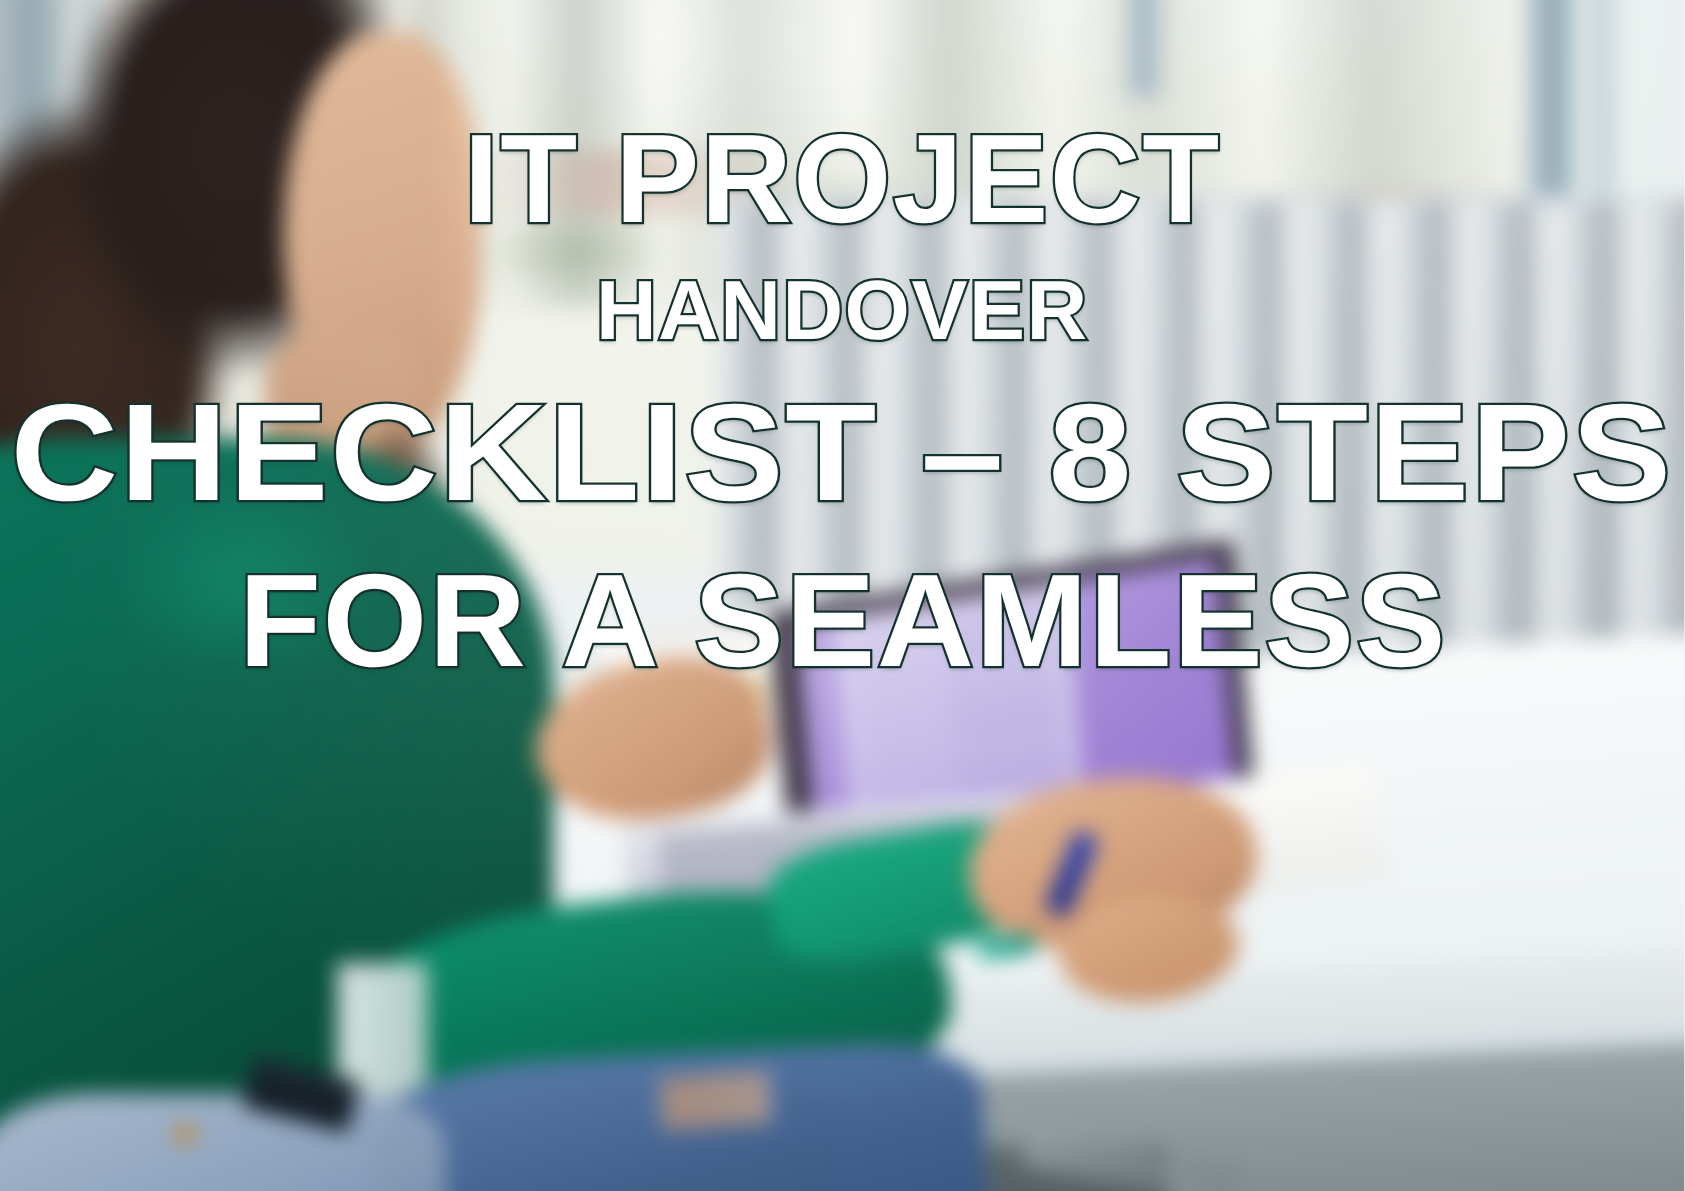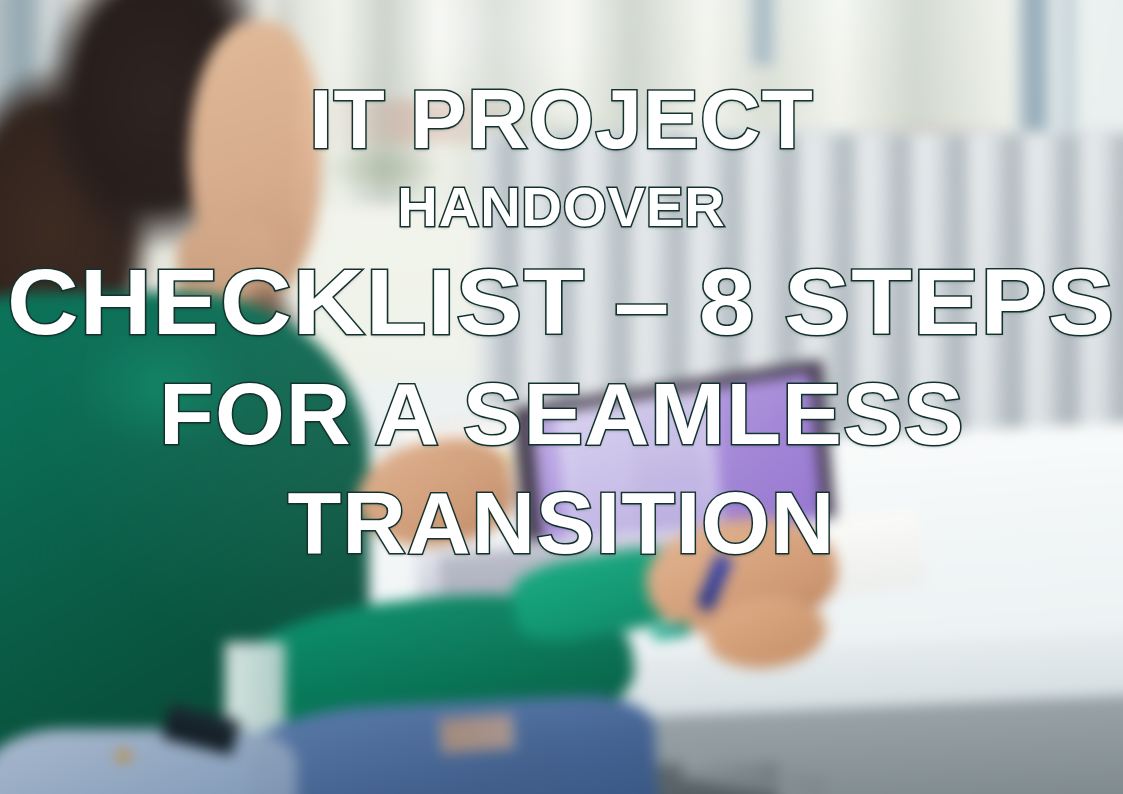--- a/index.html
+++ b/index.html
@@ -562,16 +562,15 @@
 
   </div>
 
   <div class="photo-haze"></div>
 
   <div class="headline">
     <div class="hl-line hl-1">IT PROJECT</div>
     <div class="hl-line hl-2">HANDOVER</div>
     <div class="hl-line hl-3">CHECKLIST – 8 STEPS</div>
     <div class="hl-line hl-4">FOR A SEAMLESS</div>
-    <div class="hl-line hl-5">TRANSITION</div>
   </div>
 
 </div>
 
 </body></html>

